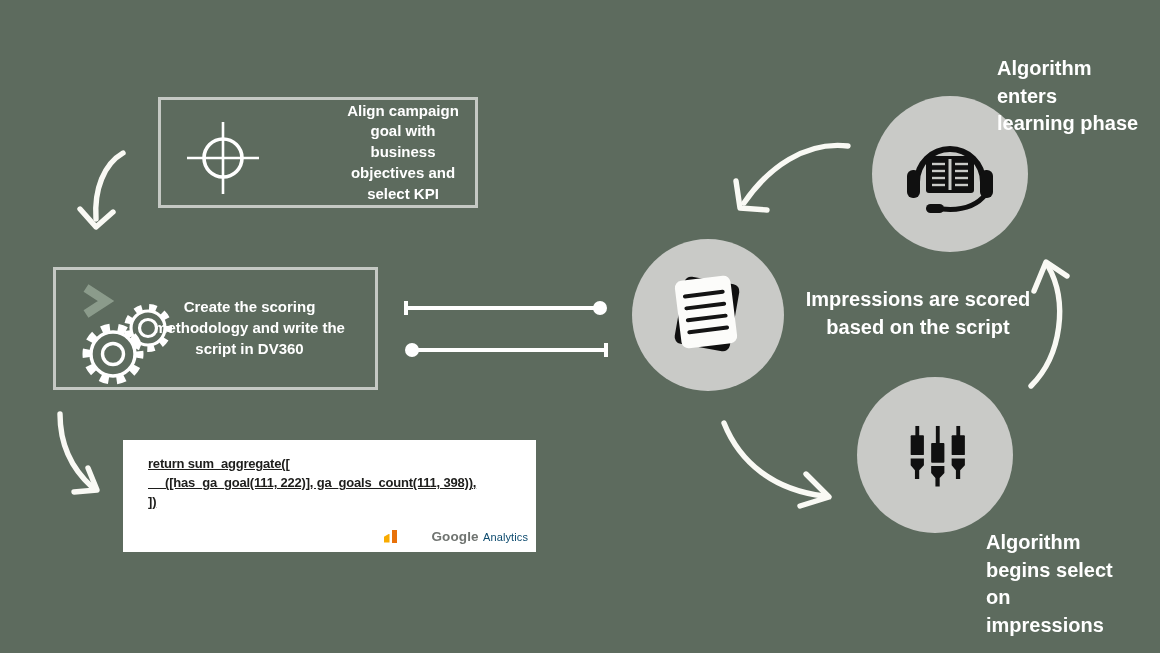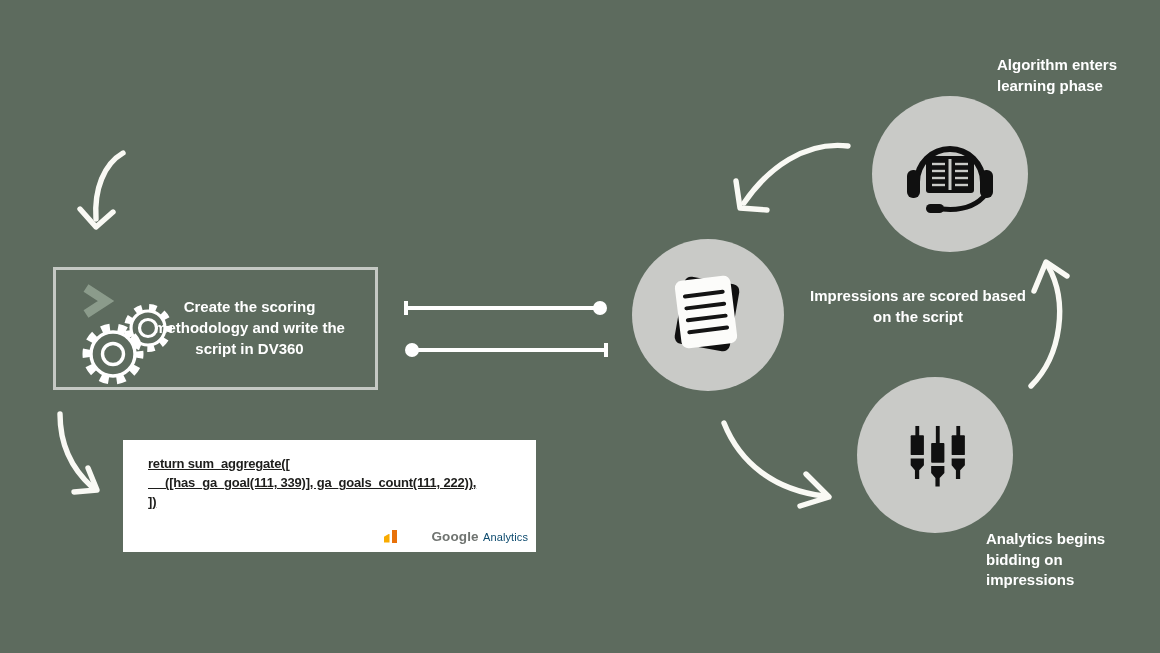--- a/index.html
+++ b/index.html
@@ -71,33 +71,45 @@
   .papers{position:relative;width:66px;height:78px;}
   .paper-back{position:absolute;left:4px;top:4px;width:56px;height:68px;background:#101010;border-radius:7px;transform:rotate(10deg);}
   .paper-front{
     position:absolute;left:3px;top:2px;width:56px;height:68px;background:#fcfcfa;border-radius:7px;
     transform:rotate(-7deg);
     display:flex;flex-direction:column;justify-content:center;gap:8px;padding:0 7px;box-sizing:border-box;
   }
   .pline{height:4px;background:#141414;border-radius:2px;}
   
   .float-label{
-    position:absolute;color:#ffffff;font-weight:bold;font-size:15px;line-height:1.38;
+    position:absolute;color:#ffffff;font-weight:bold;font-size:20px;line-height:1.38;
   }
   #lbl-learning{left:997px;top:55px;width:142px;}
   #lbl-scored{left:799px;top:286px;width:238px;text-align:center;}
   #lbl-bidding{left:986px;top:529px;width:142px;}
   
   .overlay{position:absolute;left:0;top:0;pointer-events:none;}
 </style>
 </head>
 <body>
 
 <div class="canvas">
 
+  <div class="step-box" id="box-align">
+    <div class="box-icon">
+      <svg width="86" height="90" viewBox="0 0 86 90">
+        <g stroke="#ffffff" fill="none">
+          <circle cx="44" cy="50" r="19" stroke-width="3.6"></circle>
+          <line x1="44" y1="14" x2="44" y2="86" stroke-width="2.6"></line>
+          <line x1="8" y1="50" x2="80" y2="50" stroke-width="2.6"></line>
+        </g>
+      </svg>
+    </div>
+    <div class="box-label">Align campaign goal with business objectives and select KPI</div>
+  </div>
 
   <div class="step-box" id="box-script">
     <div class="gear-zone">
       <svg width="130" height="112" viewBox="0 0 130 112">
 
         <polyline points="22,10 42,23 22,36" fill="none" stroke="#8b9b8b" stroke-width="9" stroke-linecap="butt" stroke-linejoin="miter"></polyline>
 
         <g stroke="#ffffff" fill="none">
           <circle cx="84" cy="50" r="20" stroke-width="8" stroke-dasharray="7.0 6.96" stroke-dashoffset="3"></circle>
           <circle cx="84" cy="50" r="17" stroke-width="3.2"></circle>
@@ -109,21 +121,21 @@
           <circle cx="49" cy="76" r="22" stroke-width="3.4"></circle>
           <circle cx="49" cy="76" r="10.5" stroke-width="3.4"></circle>
         </g>
       </svg>
     </div>
     <div class="box-label">Create the scoring methodology and write the script in DV360</div>
   </div>
 
   <div class="code-card">
     <div class="code-line">return sum_aggregate([</div>
-    <div class="code-line">     ([has_ga_goal(111, 339)], ga_goals_count(111, 222)),</div>
+    <div class="code-line">     ([has_ga_goal(111, 222)], ga_goals_count(111, 398)),</div>
     <div class="code-line">])</div>
     <div class="ga-logo">
       <span class="ga-icon">
         <span class="ga-bar-light"></span>
           <span class="ga-bar-dark"></span>
       </span>
       <span>
         <span class="ga-word-google">Google</span>
         <span class="ga-word-analytics">Analytics</span>
       </span>
@@ -181,21 +193,21 @@
 
         <rect x="66" y="8" width="4.5" height="12"></rect>
         <rect x="60.5" y="19" width="15.5" height="23" rx="1"></rect>
         <polygon points="60.5,46 76,46 76,54 70.5,60 70.5,70 65.5,70 65.5,60 60.5,54"></polygon>
       </g>
     </svg>
   </div>
 
   <div class="float-label" id="lbl-learning">Algorithm enters learning phase</div>
   <div class="float-label" id="lbl-scored">Impressions are scored based on the script</div>
-  <div class="float-label" id="lbl-bidding">Analytics begins bidding on impressions</div>
+  <div class="float-label" id="lbl-bidding">Algorithm begins select on impressions</div>
 
   <svg class="overlay" width="1160" height="653" viewBox="0 0 1160 653">
 
     <g stroke="#ffffff" fill="#ffffff">
       <line x1="406" y1="301" x2="406" y2="315" stroke-width="4"></line>
       <line x1="406" y1="308" x2="599" y2="308" stroke-width="4"></line>
       <circle cx="600" cy="308" r="7" stroke="none"></circle>
       <circle cx="412" cy="350" r="7" stroke="none"></circle>
       <line x1="412" y1="350" x2="606" y2="350" stroke-width="4"></line>
       <line x1="606" y1="343" x2="606" y2="357" stroke-width="4"></line>

